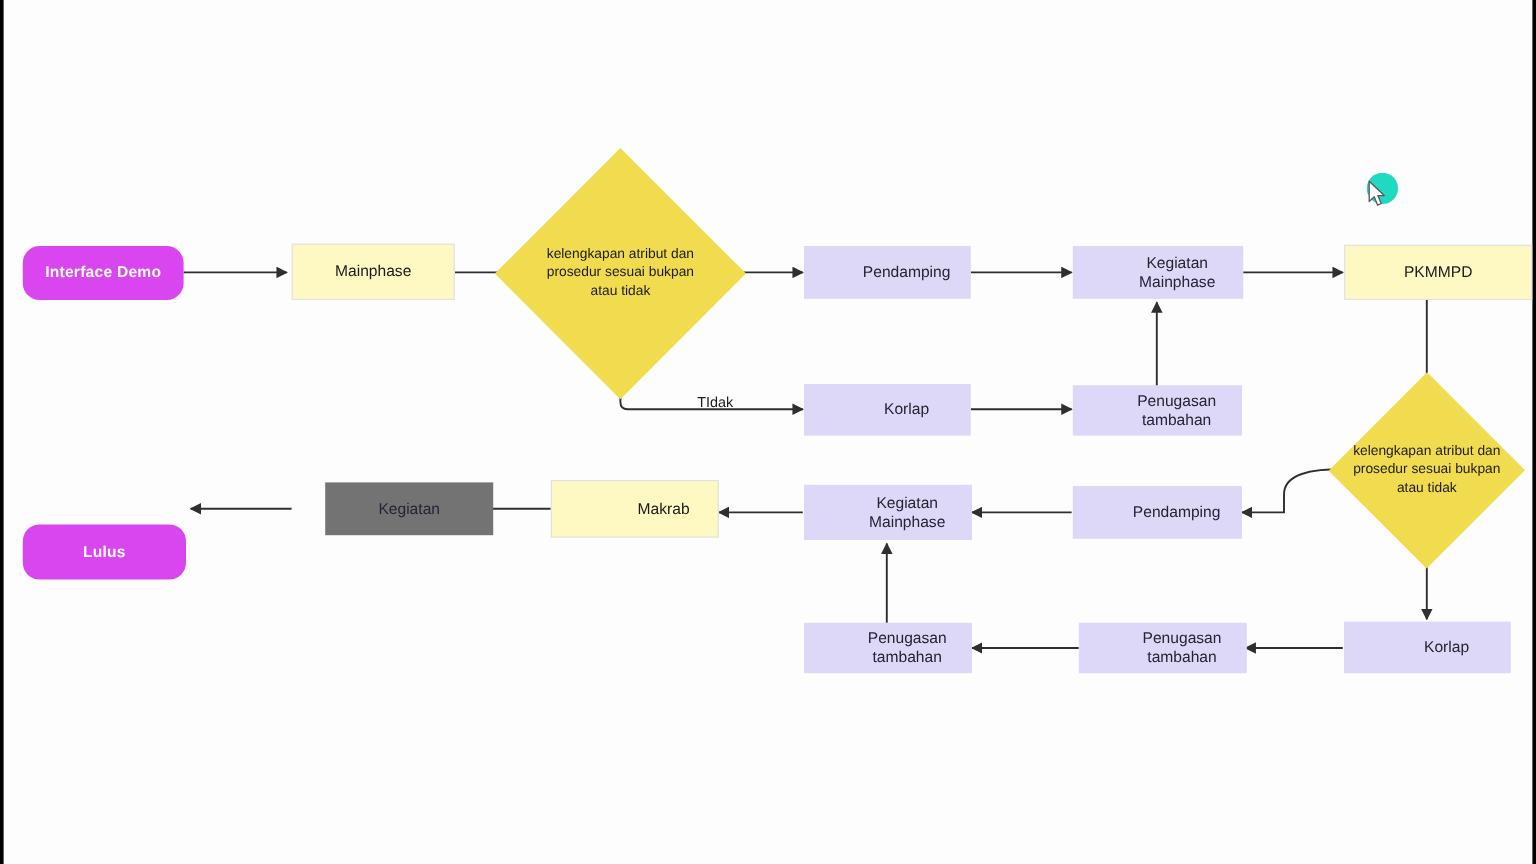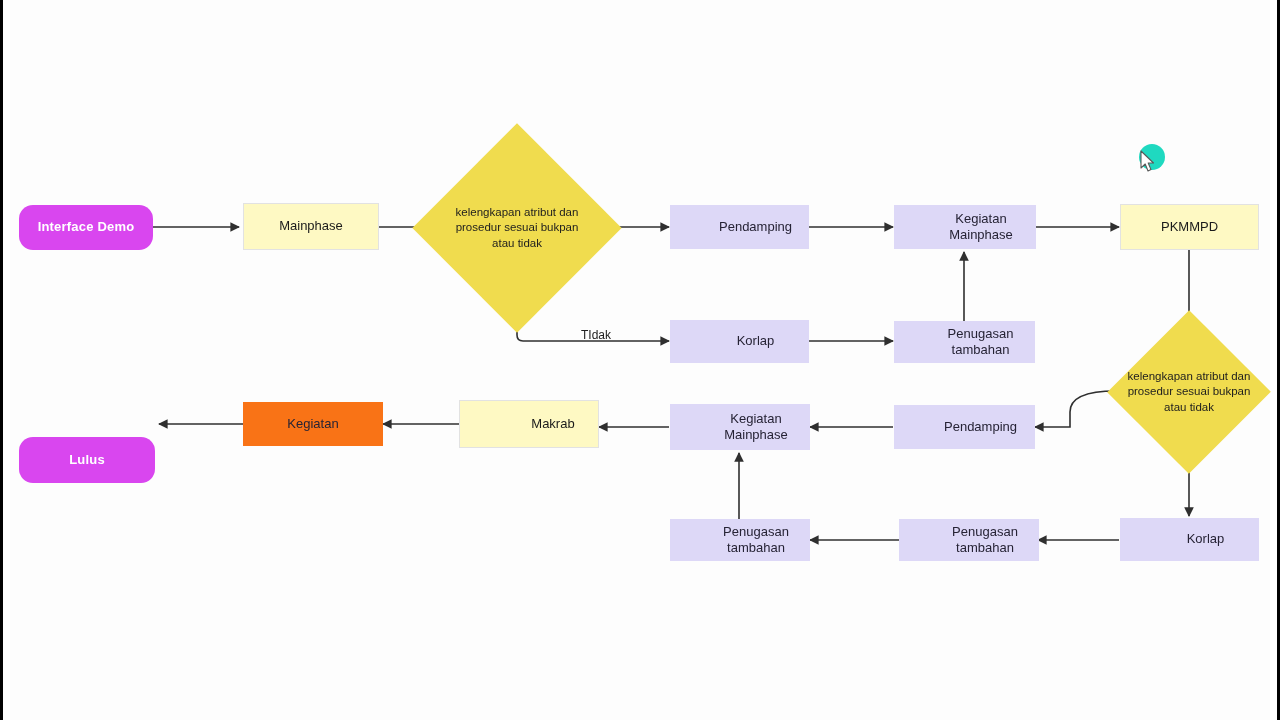--- a/index.html
+++ b/index.html
@@ -65,23 +65,24 @@
     border: 1px solid #e2e2e2;
   }
   
   .n-lav {
     background: #ddd8f7;
     color: #262335;
     font-size: 13px;
     padding-left: 32px;
   }
   .n-lav-light {
-    background: #f97316;
+    background: #737373;
     color: #262335;
     font-size: 13px;
+    margin-left: 28px;
   }
   
   .n-diamond {
     background: transparent;
   }
   .n-diamond .dia-shape {
     position: absolute;
     left: 0; top: 0;
     width: 100%; height: 100%;
     background: #f0dc4e;
@@ -181,21 +182,21 @@
   </div>
 
   <div class="node n-lav" style="left:667px; top:205px; width:139px; height:44px;">
     <span class="node-label">Pendamping</span>
   </div>
 
   <div class="node n-lav" style="left:891px; top:205px; width:142px; height:44px;">
     <span class="node-label">Kegiatan Mainphase</span>
   </div>
 
-  <div class="node n-red" style="left:1117px; top:204px; width:139px; height:46px;">
+  <div class="node n-red" style="left:1117px; top:204px; width:157px; height:46px;">
     <span class="node-label">PKMMPD</span>
   </div>
 
   <div class="node n-lav" style="left:667px; top:320px; width:139px; height:43px;">
     <span class="node-label">Korlap</span>
   </div>
 
   <div class="node n-lav" style="left:891px; top:321px; width:141px; height:42px;">
     <span class="node-label">Penugasan tambahan</span>
   </div>

